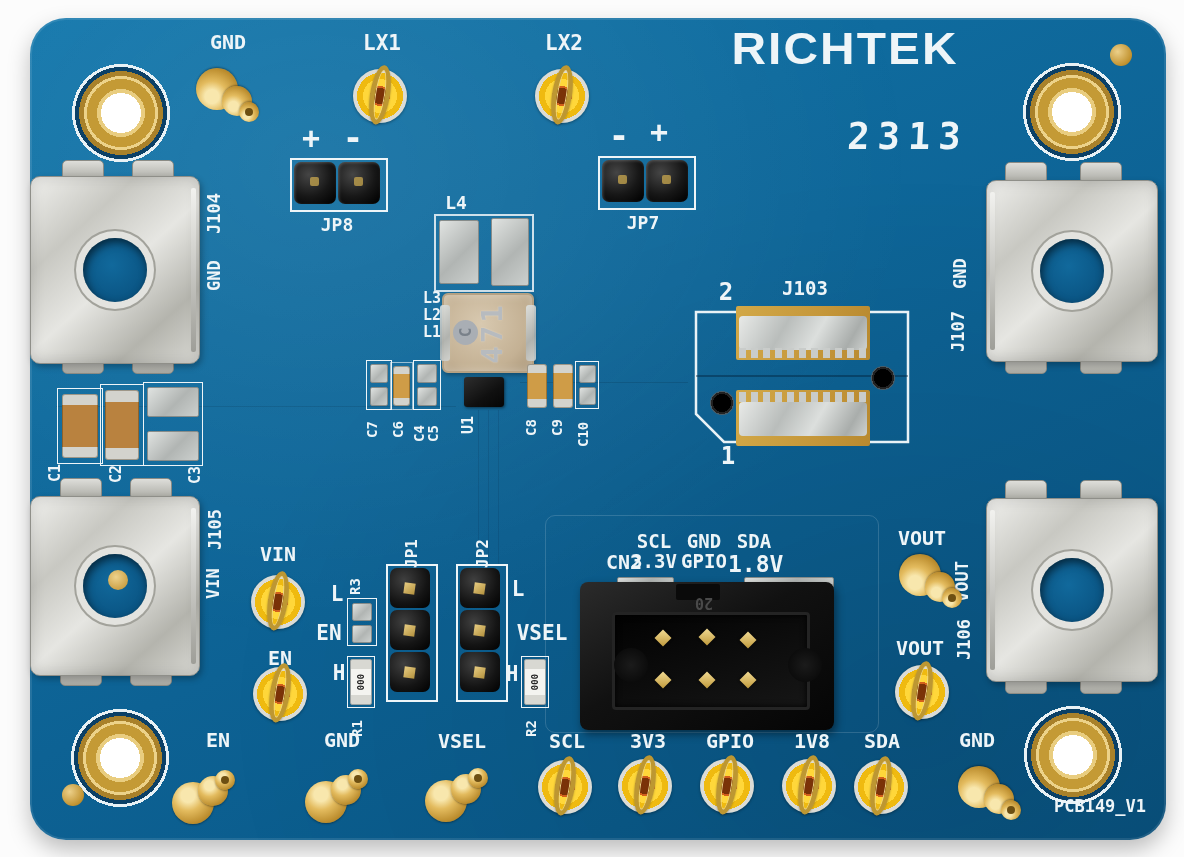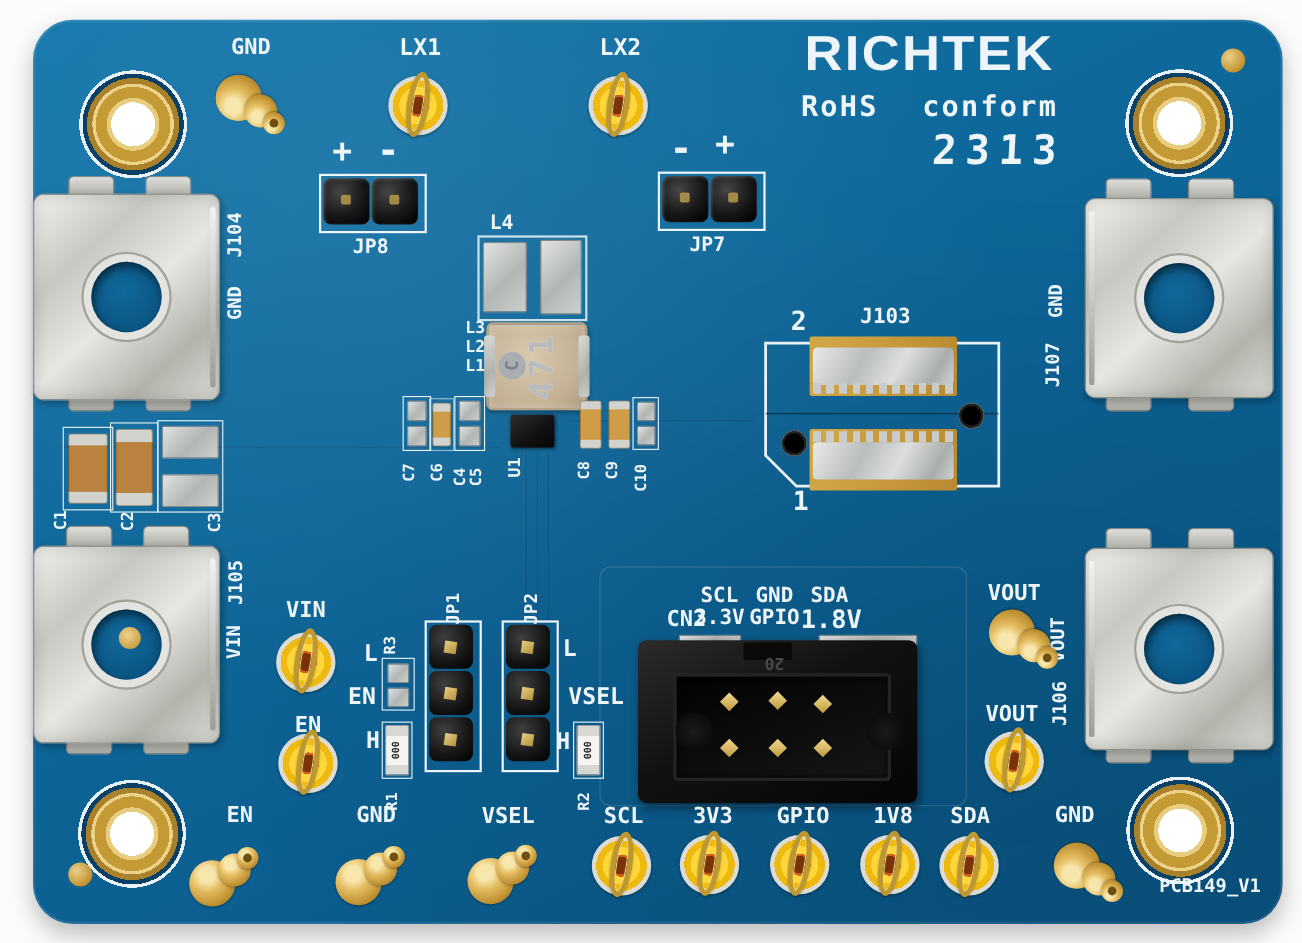--- a/index.html
+++ b/index.html
@@ -112,21 +112,20 @@
   <div class="tracew" style="left:515px;top:497px;width:332px;height:216px;"></div>
 
   <div class="hole" style="left:39px;top:43px;"></div>
   <div class="hole" style="left:990px;top:42px;"></div>
   <div class="hole" style="left:38px;top:688px;"></div>
   <div class="hole" style="left:991px;top:685px;"></div>
   <div class="dotg" style="left:1080px;top:26px;"></div>
   <div class="dotg" style="left:32px;top:766px;"></div>
 
   <div class="silk logo" style="left:660px;top:6px;width:310px;font-size:46px;">RICHTEK</div>
-  <div class="silk" style="left:685px;top:66px;width:260px;font-size:26px;word-spacing:22px;letter-spacing:2px;">RoHS conform</div>
   <div class="silk seg" style="left:808px;top:100px;width:140px;font-size:37px;">2313</div>
 
   <div class="silk" style="left:158px;top:14px;width:80px;font-size:20px;">GND</div>
   <div class="rf down" style="left:166px;top:50px;">
     <b class="f"></b>
       <b class="m"></b>
       <b class="t"></b>
   </div>
   <div class="silk" style="left:312px;top:14px;width:80px;font-size:21px;">LX1</div>
   <div class="tp" style="left:323px;top:51px;">

